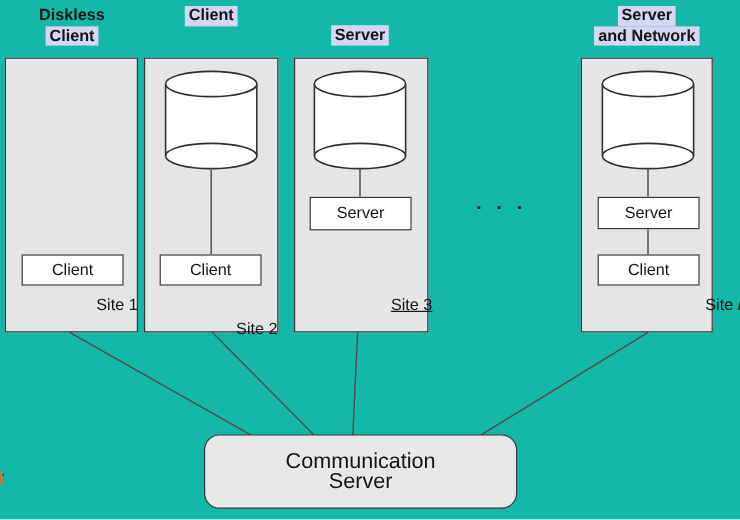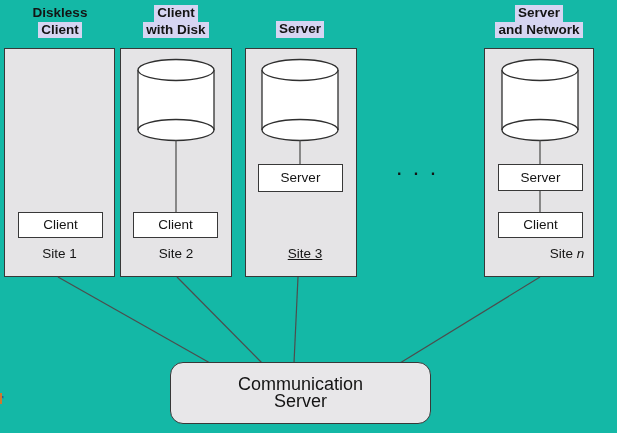--- a/index.html
+++ b/index.html
@@ -17,21 +17,21 @@
   }
   .heading .line{display:block;}
   .heading .line span{display:inline-block;padding:0 3px;}
   .heading .hl{background:var(--highlight,#d6d5f2);}
   .ibox{
     position:absolute;background:#ffffff;border:1.4px solid var(--border,#383838);
     box-sizing:border-box;display:flex;align-items:center;justify-content:center;
     font-size:13.5px;z-index:3;
   }
   .site-label{
-    position:absolute;top:246px;text-align:center;font-size:13.5px;z-index:3;
+    position:absolute;top:246px;text-align:center;font-size:13.5px;z-index:3;padding-left:38px;
   }
   .site-label .var{font-style:italic;}
   .dots{
     position:absolute;left:389px;top:161px;width:58px;text-align:center;
     font-size:16px;font-weight:bold;letter-spacing:4px;z-index:3;
   }
   .network{
     position:absolute;left:170px;top:362px;width:261px;height:62px;
     background:var(--network_fill,#e8e7e9);border:1.5px solid var(--border,#383838);
     border-radius:13px;box-sizing:border-box;display:flex;flex-direction:column;
@@ -51,21 +51,20 @@
 <body>
 
 <div class="stage">
 
   <div class="heading" style="left:-5px;top:5px;">
     <span class="line"><span>Diskless</span></span>
     <span class="line"><span class="hl">Client</span></span>
   </div>
   <div class="heading" style="left:111px;top:5px;">
     <span class="line"><span class="hl">Client</span></span>
-    <span class="line"><span class="hl">with Disk</span></span>
   </div>
   <div class="heading" style="left:235px;top:21px;">
     <span class="line"><span class="hl">Server</span></span>
   </div>
   <div class="heading" style="left:474px;top:5px;">
     <span class="line"><span class="hl">Server</span></span>
     <span class="line"><span class="hl">and Network</span></span>
   </div>
 
   <div class="site" style="left:4px;width:111px;"></div>
@@ -120,21 +119,21 @@
     <span>Server</span>
   </div>
   <div class="ibox" style="left:498px;top:164px;width:85px;height:26.5px;">
     <span>Server</span>
   </div>
   <div class="ibox" style="left:498px;top:211.5px;width:85px;height:26px;">
     <span>Client</span>
   </div>
 
   <div class="site-label" style="left:4px;width:111px;">Site 1</div>
-  <div class="site-label" style="left:120px;width:112px;">Site 2</div>
+  <div class="site-label" style="left:120px;width:112px;margin-top:20px;">Site 2</div>
   <div class="site-label" style="left:245px;width:120px;text-decoration:underline;">Site 3</div>
   <div class="site-label" style="left:484px;width:110px;margin-left:28px;"><span>Site </span><span class="var">n</span></div>
 
   <div class="dots">. . .</div>
 
   <div class="network">
     <span>Communication</span>
     <span>Server</span>
   </div>
 

